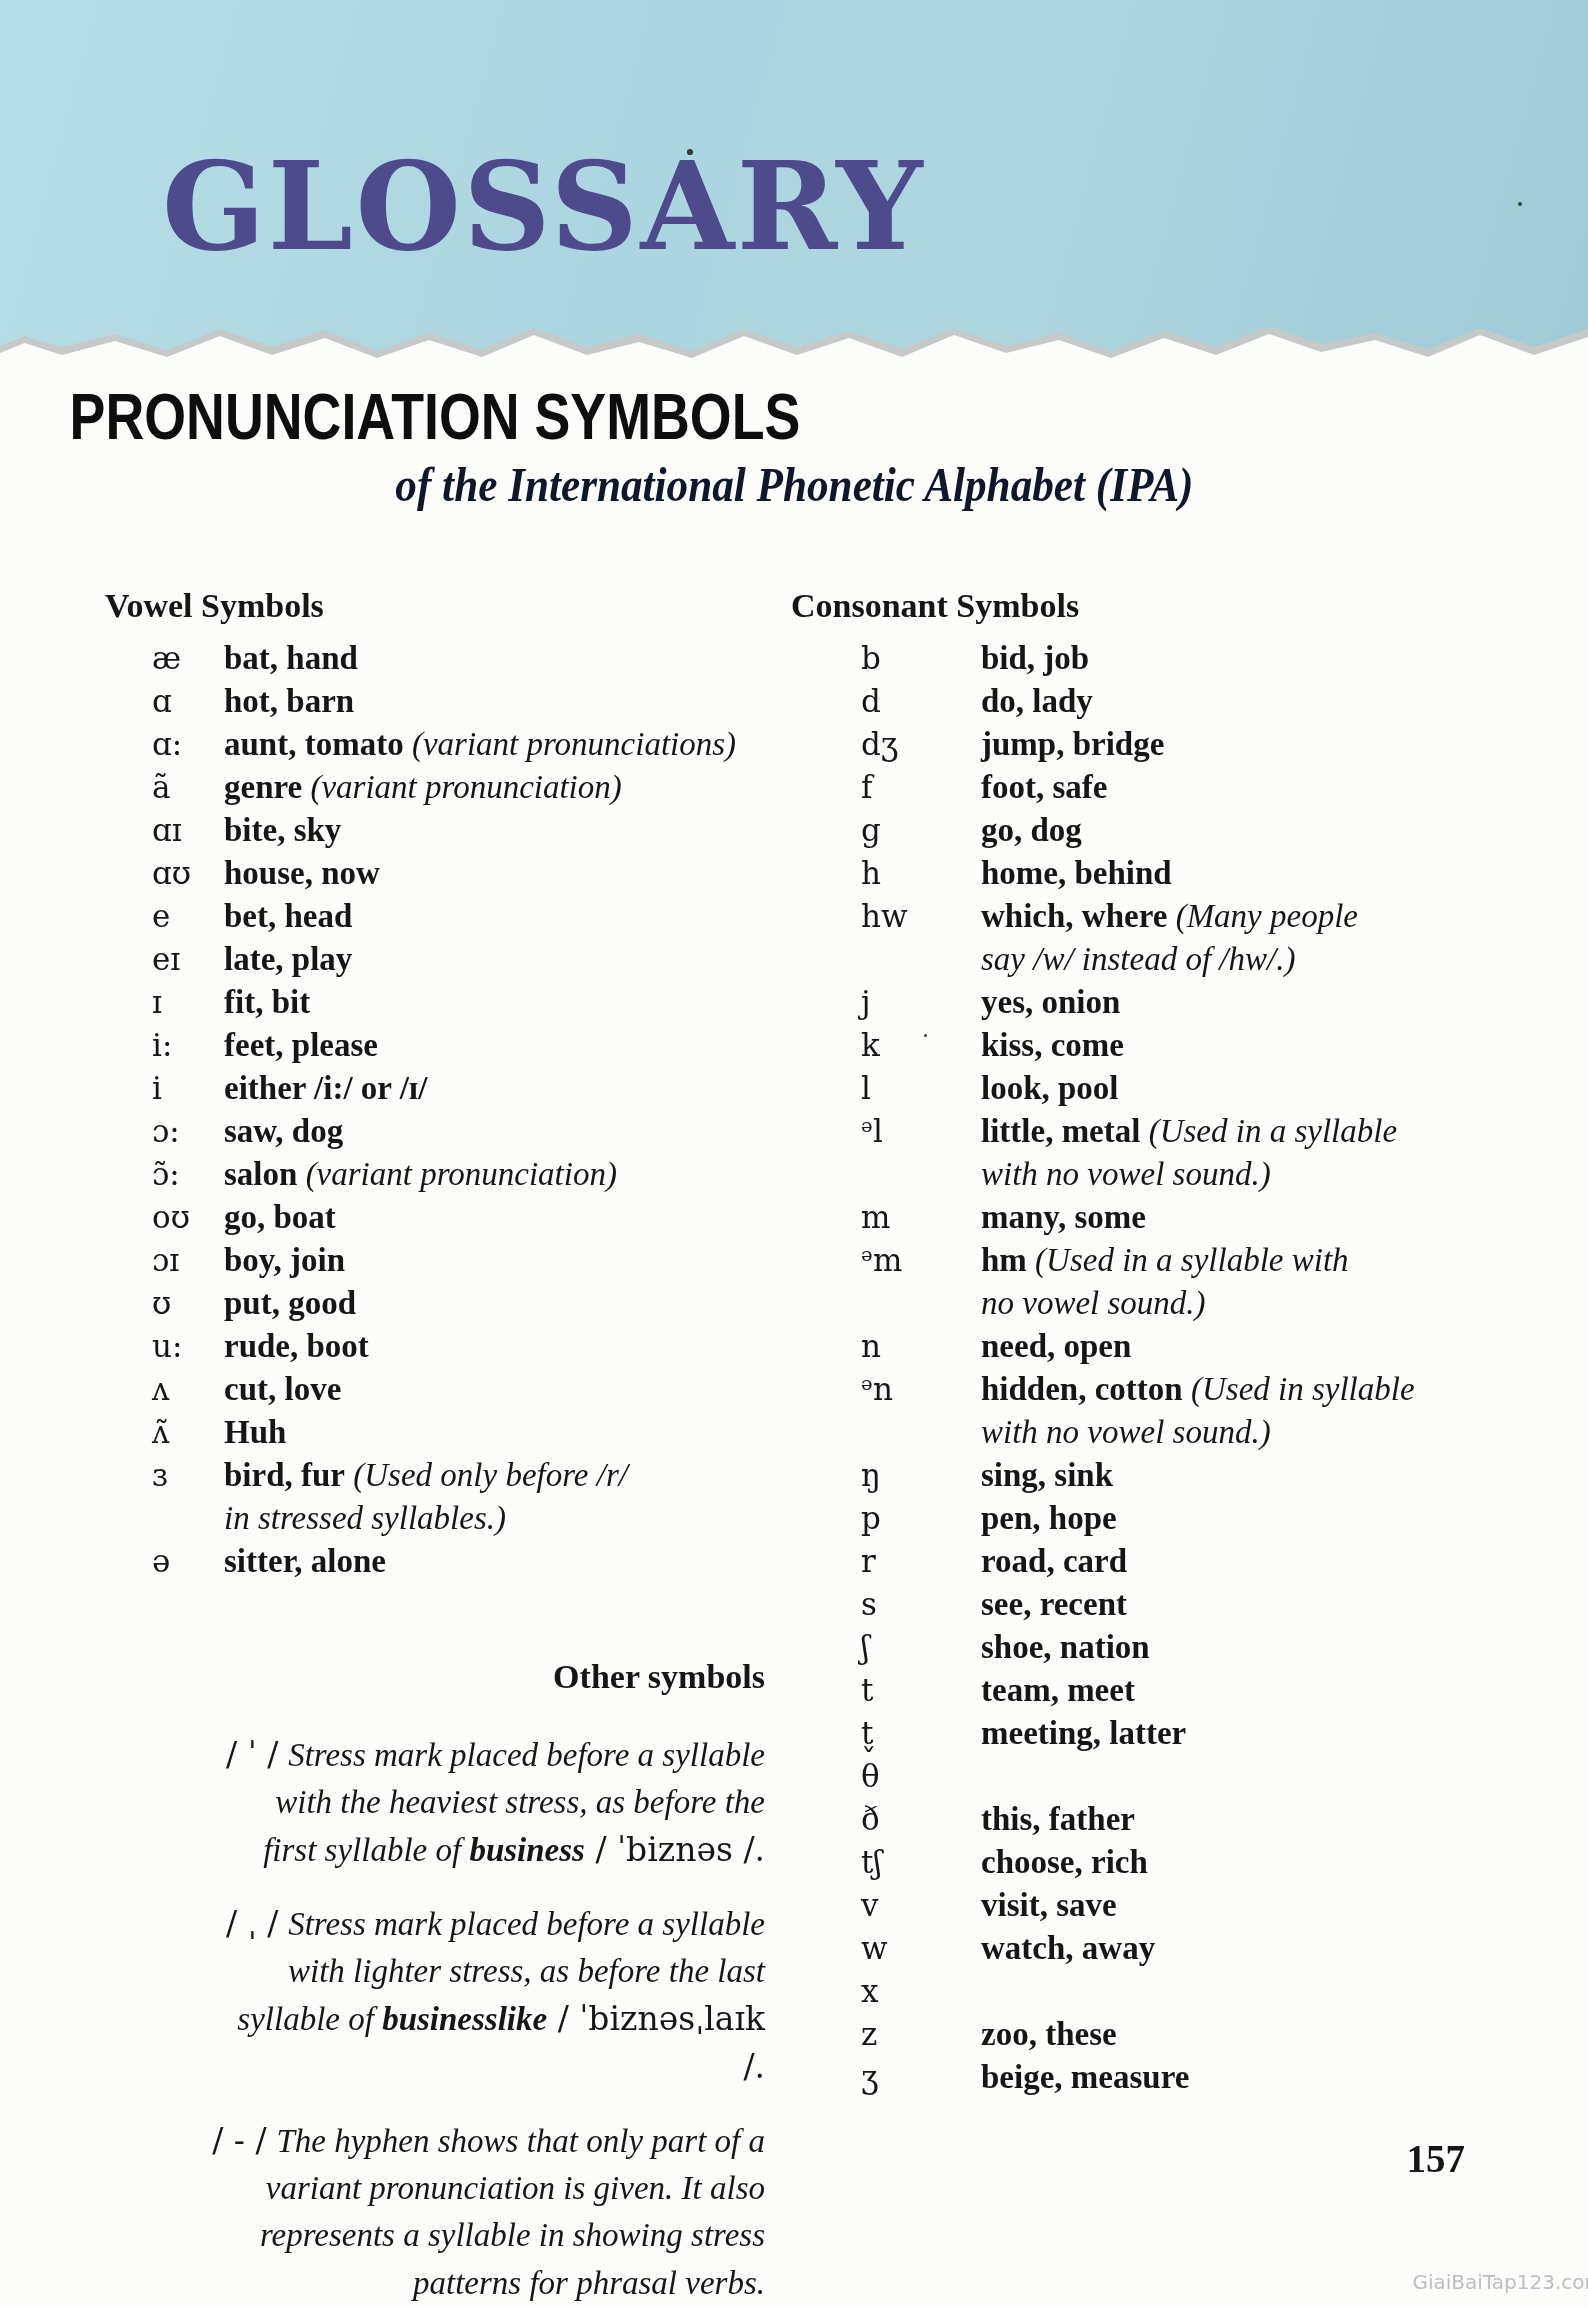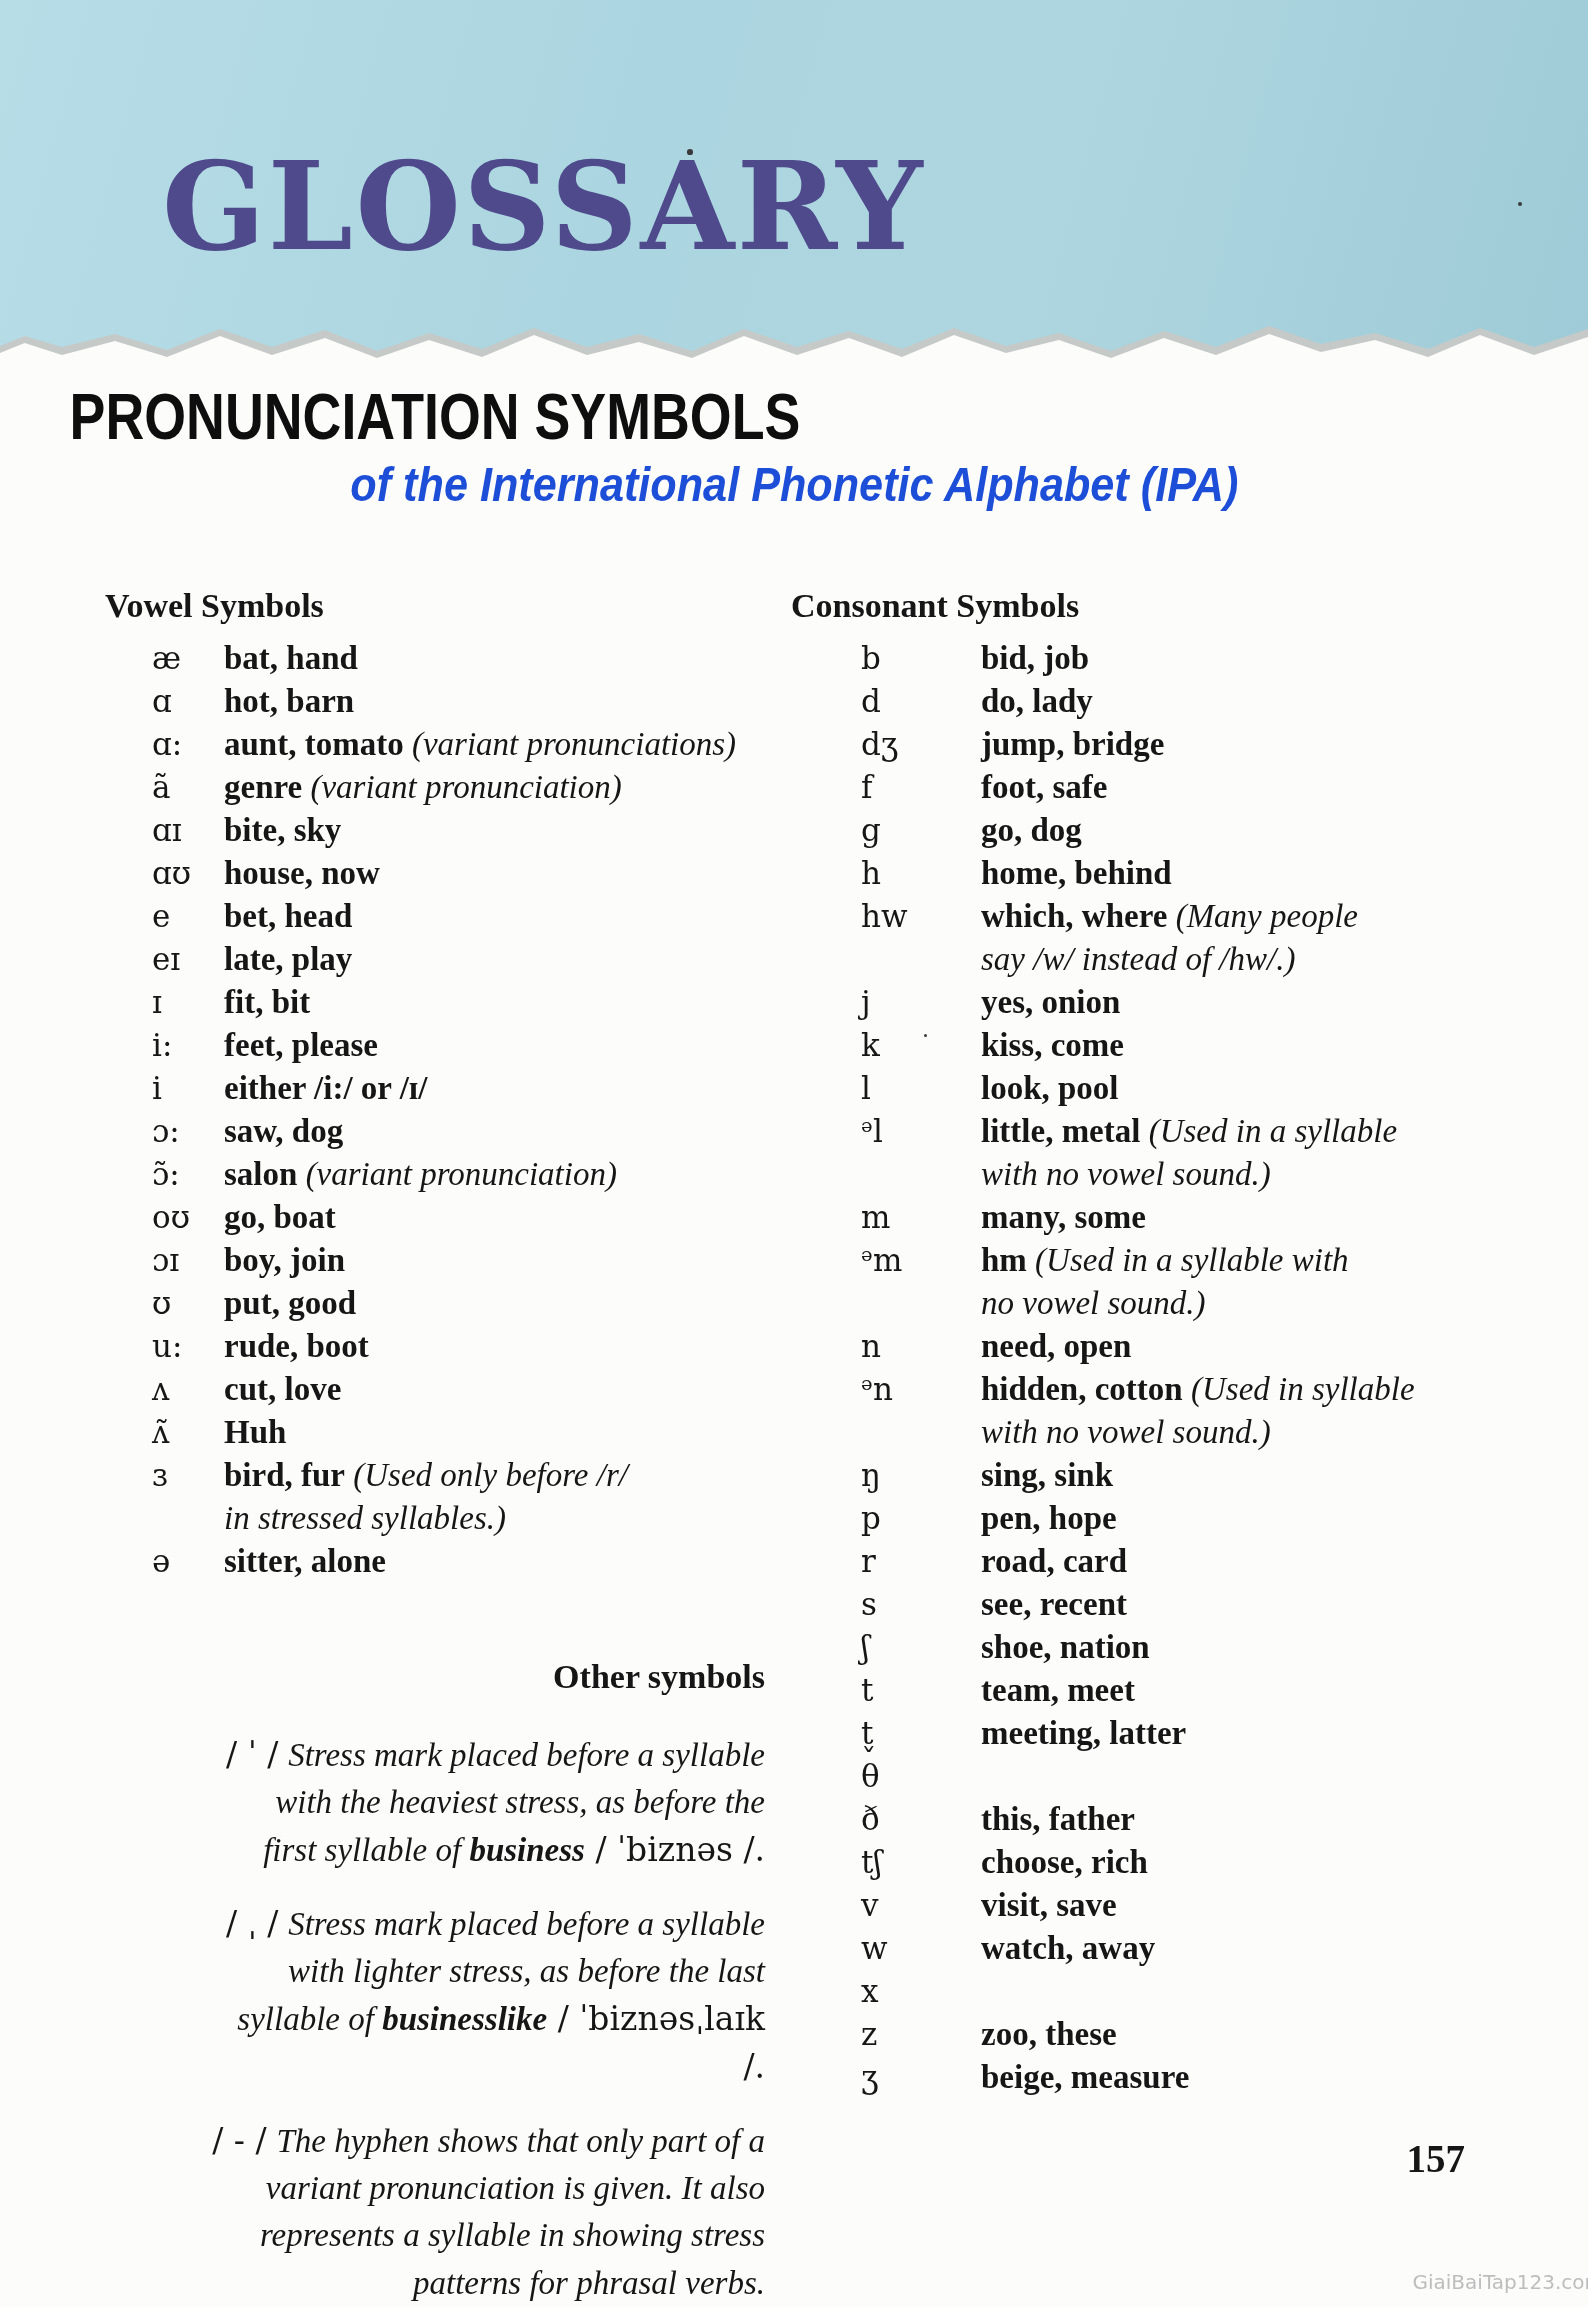--- a/index.html
+++ b/index.html
@@ -36,23 +36,23 @@
     position:absolute;left:0;top:384px;width:1588px;
     text-align:left;
     font-family:"Liberation Sans", sans-serif;
     font-weight:bold;font-size:64px;line-height:1.05;
     color:#0e0e0e;
   }
   .doc-title .squeeze{display:inline-block;transform:scaleX(.84);transform-origin:center;}
   .doc-subtitle{
     position:absolute;left:0;top:456px;width:1588px;
     text-align:center;
-    font-family:Liberation Sans, sans-serif;
+    font-family:Liberation Serif, serif;
     font-weight:bold;font-style:italic;
-    font-size:48px;line-height:1.2;color:#1d4ed8;
+    font-size:48px;line-height:1.2;color:#0f172a;
   }
   .doc-subtitle .squeeze{display:inline-block;transform:scaleX(.9);transform-origin:center;}
   
   .col-left{position:absolute;left:105px;top:584px;width:660px;}
   .col-right{position:absolute;left:791px;top:584px;width:742px;}
   .col-heading{
     font-size:34px;font-weight:bold;line-height:43px;margin:0 0 9.8px 0;
   }
   .rows{display:block;}
   .row{display:flex;align-items:baseline;min-height:43px;line-height:43px;font-size:33px;}

